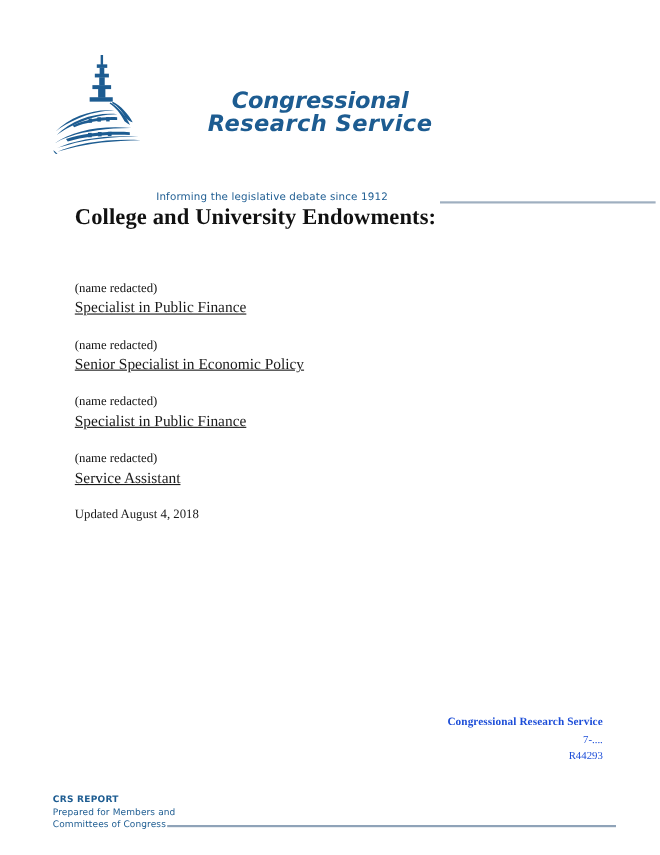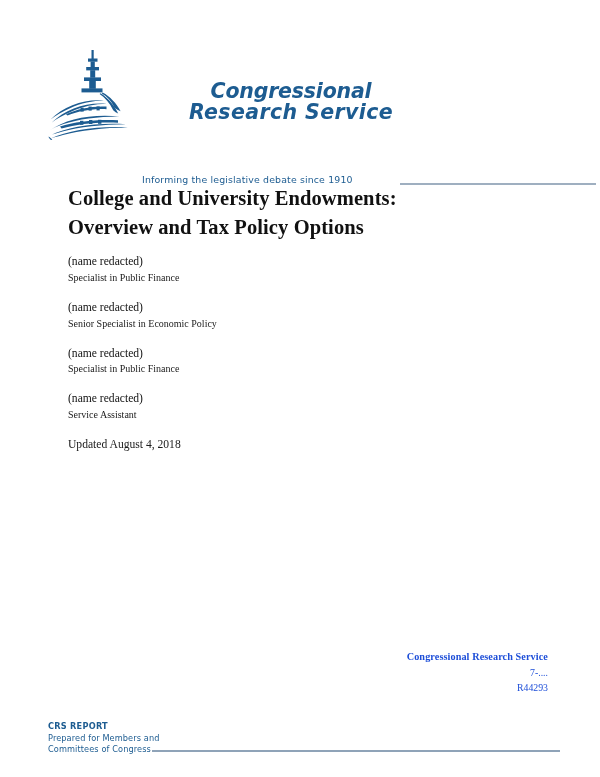--- a/index.html
+++ b/index.html
@@ -106,23 +106,24 @@
   .author-block { margin-bottom: 14.5px; }
   .author-name {
     font-family: "Liberation Serif", serif;
     font-weight: normal;
     font-size: 11.6px;
     color: #111111;
     line-height: 1.45;
   }
   .author-role {
     font-family: "Liberation Serif", serif;
-    font-size: 10px;
+    font-size: 14px;
     color: #1a1a1a;
     line-height: 1.45;
+    text-decoration: underline;
   }
   .doc-date {
     margin-top: 15px;
     font-family: "Liberation Serif", serif;
     font-size: 11.6px;
     color: #1a1a1a;
   }
 
   
   .imprint {
@@ -237,28 +238,27 @@
           <path d="M0.5 88.5 C 2.5 89.8, 4 91.4, 4.6 92.5 C 2.6 92, 1 90.6, 0.5 88.5 Z"></path>
         </g>
       </svg>
     </div>
 
     <div class="wordmark">
       <div class="wordmark-line">Congressional</div>
       <div class="wordmark-line second">Research Service</div>
     </div>
 
-    <div class="tagline">Informing the legislative debate since 1910</div>
+    <div class="tagline">Informing the legislative debate since 1912</div>
 
     <div class="masthead-rule"></div>
   </div>
 
   <h1 class="doc-title">
     <span class="tline">College and University Endowments:</span>
-    <span class="tline">Overview and Tax Policy Options</span>
   </h1>
 
   <div class="authors">
 
     <div class="author-block">
       <div class="author-name">(name redacted)</div>
       <div class="author-role">Specialist in Public Finance</div>
     </div>
 
     <div class="author-block">

